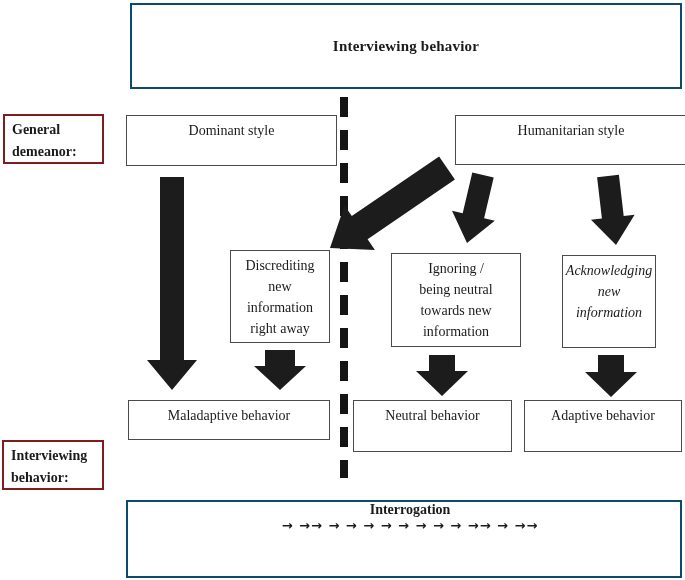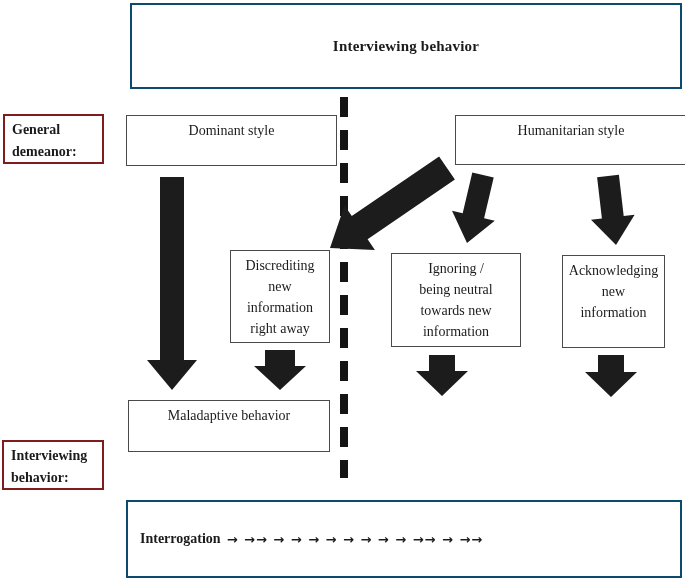--- a/index.html
+++ b/index.html
@@ -56,31 +56,37 @@
   <div class="box content-box mid-text prelines" style="left:230px;top:250px;width:100px;height:93px;">Discrediting
 new
 information
 right away</div>
 
   <div class="box content-box mid-text prelines" style="left:391px;top:253px;width:130px;height:94px;">Ignoring /
 being neutral
 towards new
 information</div>
 
-  <div class="box content-box mid-text prelines" style="left:562px;top:255px;width:103px;height:93px;">Acknowledging
+  <div class="box content-box mid-text prelines" style="left:562px;top:255px;width:94px;height:93px;font-style:italic;">Acknowledging
 new
 information</div>
 
   <div class="box label-box row-label prelines" style="left:2px;top:401px;width:102px;height:50px;margin-top:39px;">Interviewing
 behavior:</div>
 
-  <div class="box content-box top-align-text" style="left:128px;top:400px;width:202px;height:52px;">
+  <div class="box content-box top-align-text" style="left:128px;top:400px;width:202px;height:40px;">
     <span>Maladaptive behavior</span>
   </div>
 
+  <div class="box content-box top-align-text" style="left:353px;top:400px;width:159px;height:52px;">
+    <span>Neutral behavior</span>
+  </div>
 
+  <div class="box content-box top-align-text" style="left:524px;top:400px;width:158px;height:52px;">
+    <span>Adaptive behavior</span>
+  </div>
 
-  <div class="box frame-box bottom-box" style="left:126px;top:500px;width:556px;height:78px;">
+  <div class="box frame-box bottom-box" style="left:126px;top:500px;width:556px;height:78px;flex-direction:column;">
     <span>Interrogation</span>
     <span class="continuum-arrows">→ →→ → → → → → → → → →→ → →→</span>
   </div>
 
 </div>
 
 </body></html>

